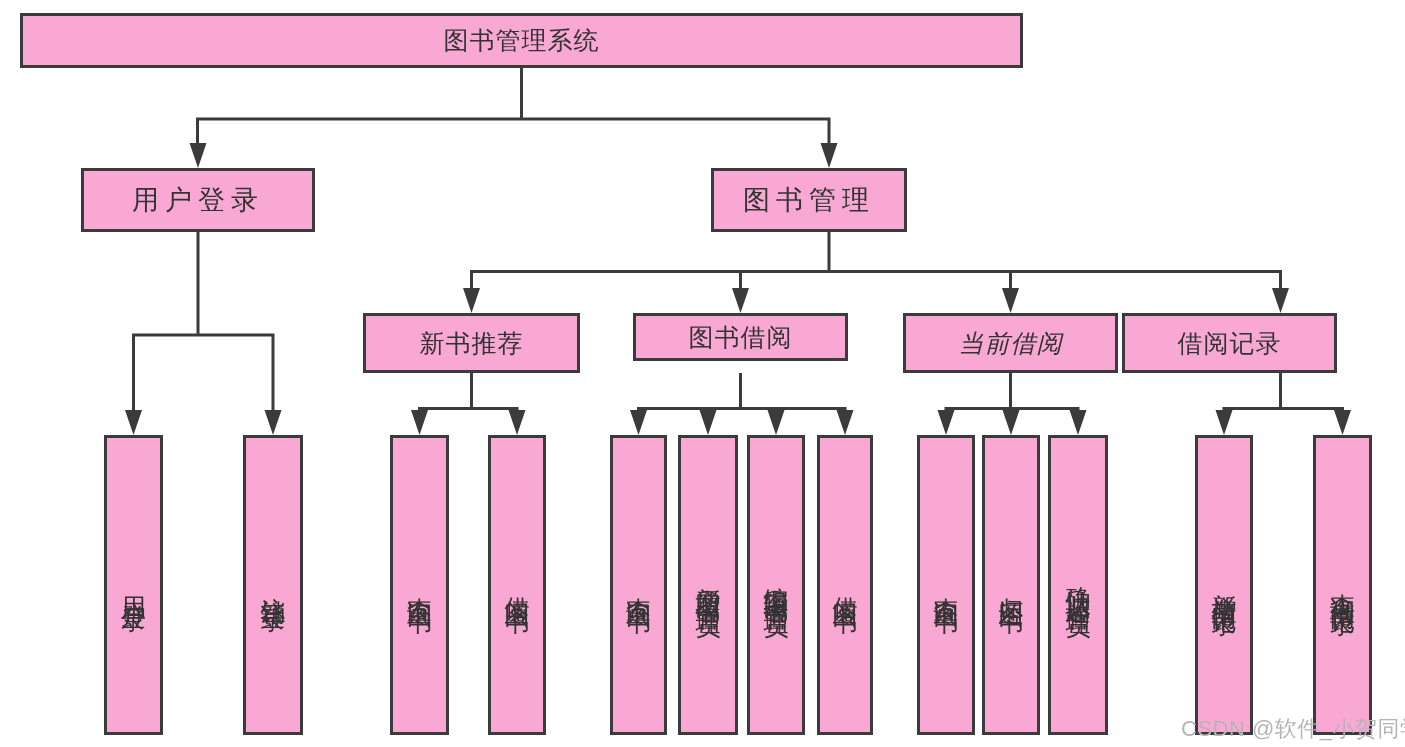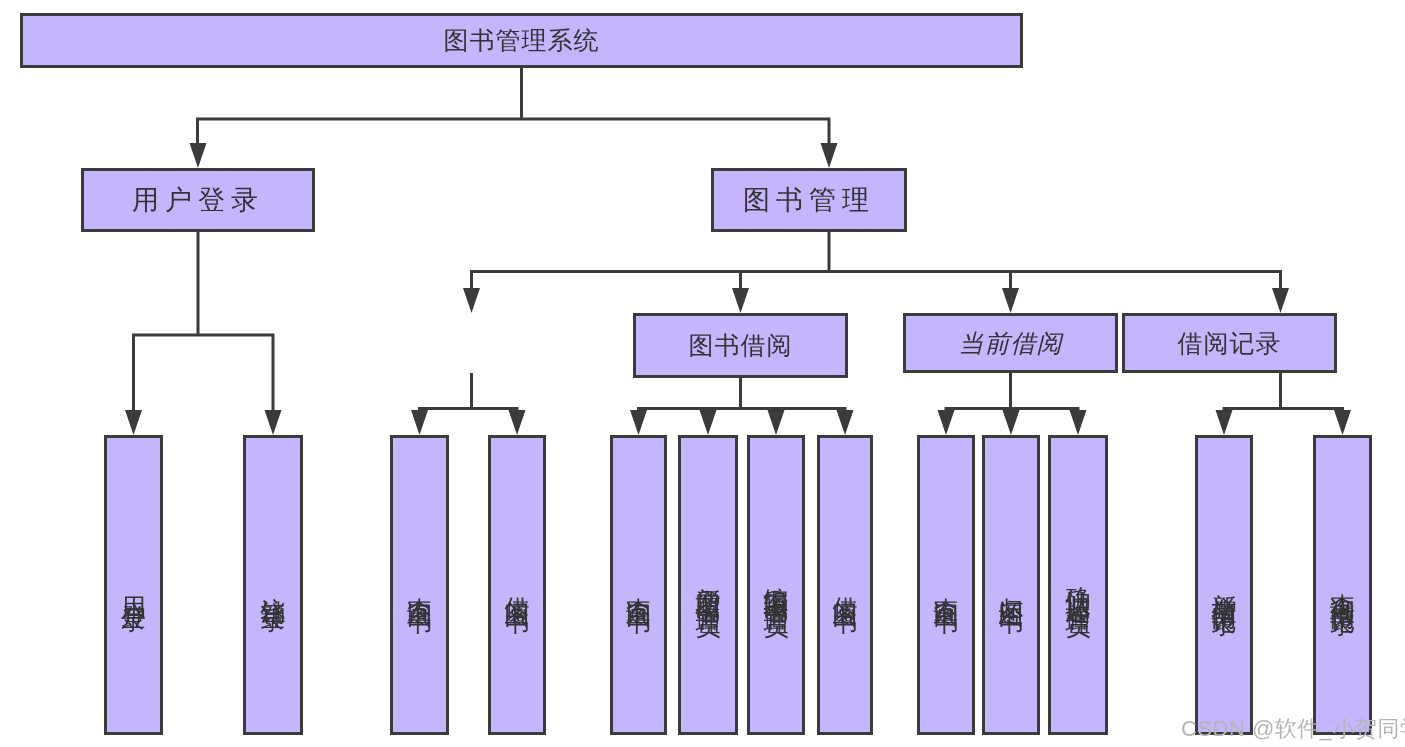--- a/index.html
+++ b/index.html
@@ -17,21 +17,21 @@
     color: #333333;
   }
   #connector-layer {
     position: absolute;
     left: 0; top: 0;
     width: 1405px; height: 747px;
     z-index: 1;
   }
   .box {
     position: absolute;
-    background: #c4b5fd;
+    background: #f9a8d4;
     border: 3px solid #3b3b3b;
     box-sizing: border-box;
     display: flex;
     align-items: center;
     justify-content: center;
     z-index: 2;
   }
   .h-box span {
     font-size: 25px;
     letter-spacing: 1px;
@@ -90,21 +90,24 @@
     <span>图书管理系统</span>
   </div>
 
   <div class="box h-box lvl2-box" style="left:81px; top:168px; width:234px; height:64px;">
     <span>用户登录</span>
   </div>
   <div class="box h-box lvl2-box" style="left:711px; top:168px; width:196px; height:64px;">
     <span>图书管理</span>
   </div>
 
-  <div class="box h-box" style="left:633px; top:313px; width:215px; height:65px;">
+  <div class="box h-box" style="left:363px; top:313px; width:217px; height:60px;">
+    <span>新书推荐</span>
+  </div>
+  <div class="box h-box" style="left:633px; top:313px; width:215px; height:48px;">
     <span>图书借阅</span>
   </div>
   <div class="box h-box" style="left:903px; top:313px; width:215px; height:60px;font-style:italic;">
     <span>当前借阅</span>
   </div>
   <div class="box h-box" style="left:1122px; top:313px; width:215px; height:60px;">
     <span>借阅记录</span>
   </div>
 
   <div class="box v-box" style="left:104px; top:435px; width:59px; height:300px;">

